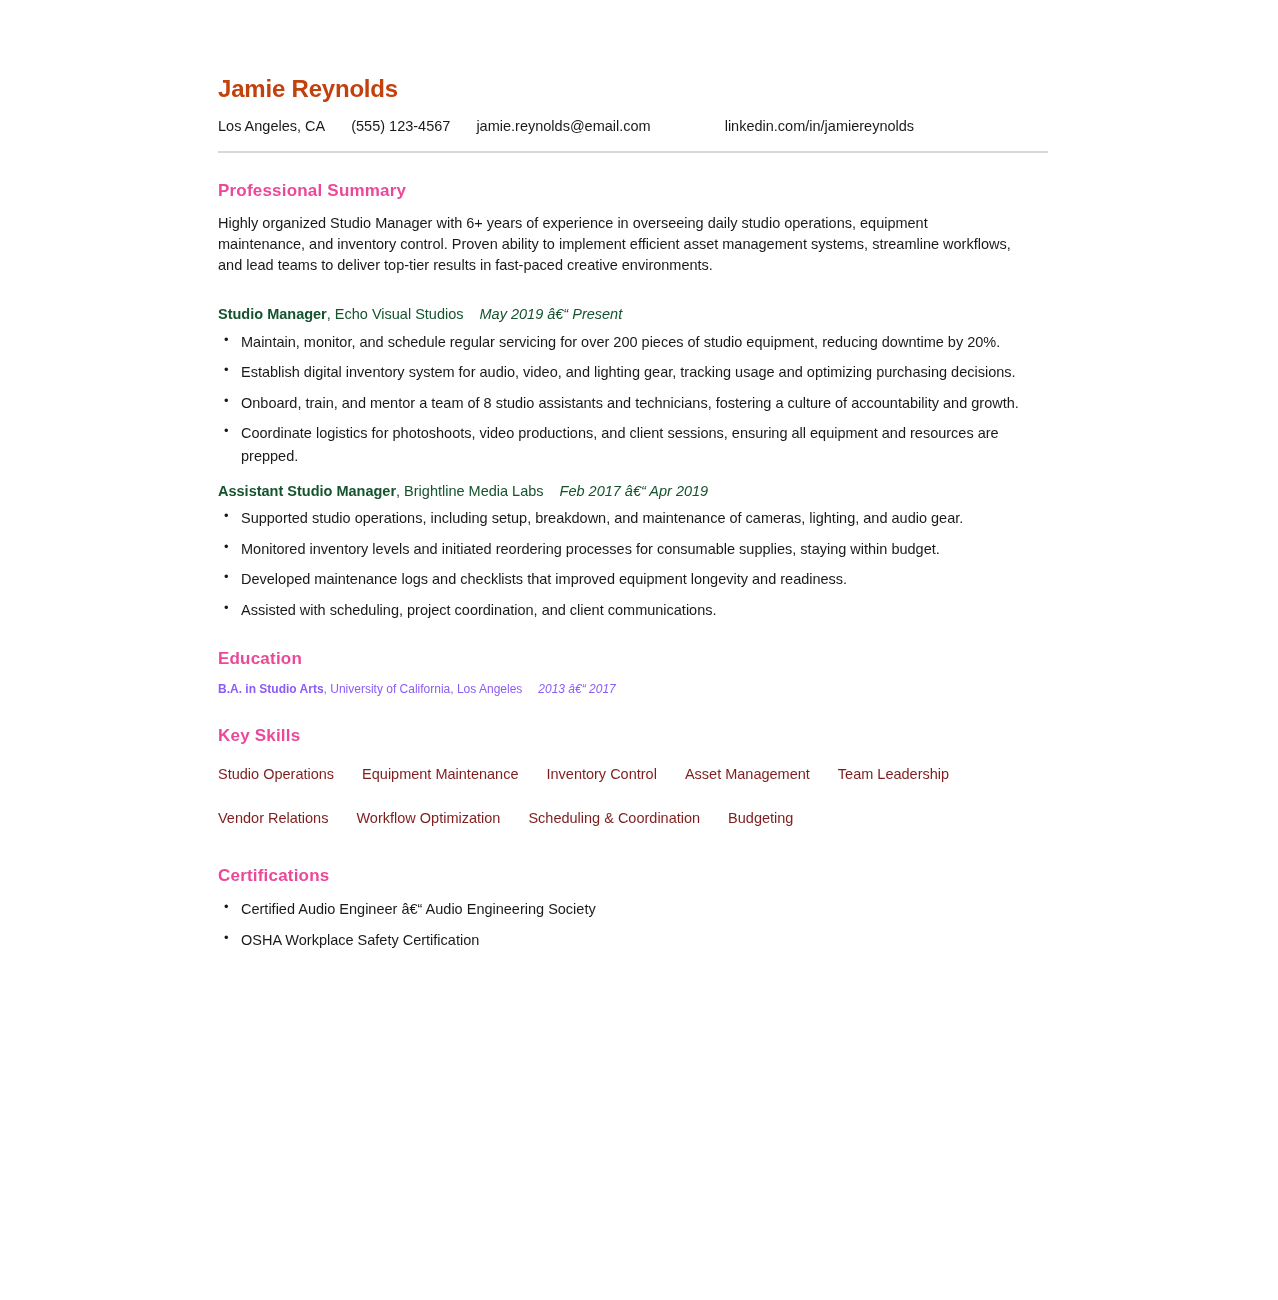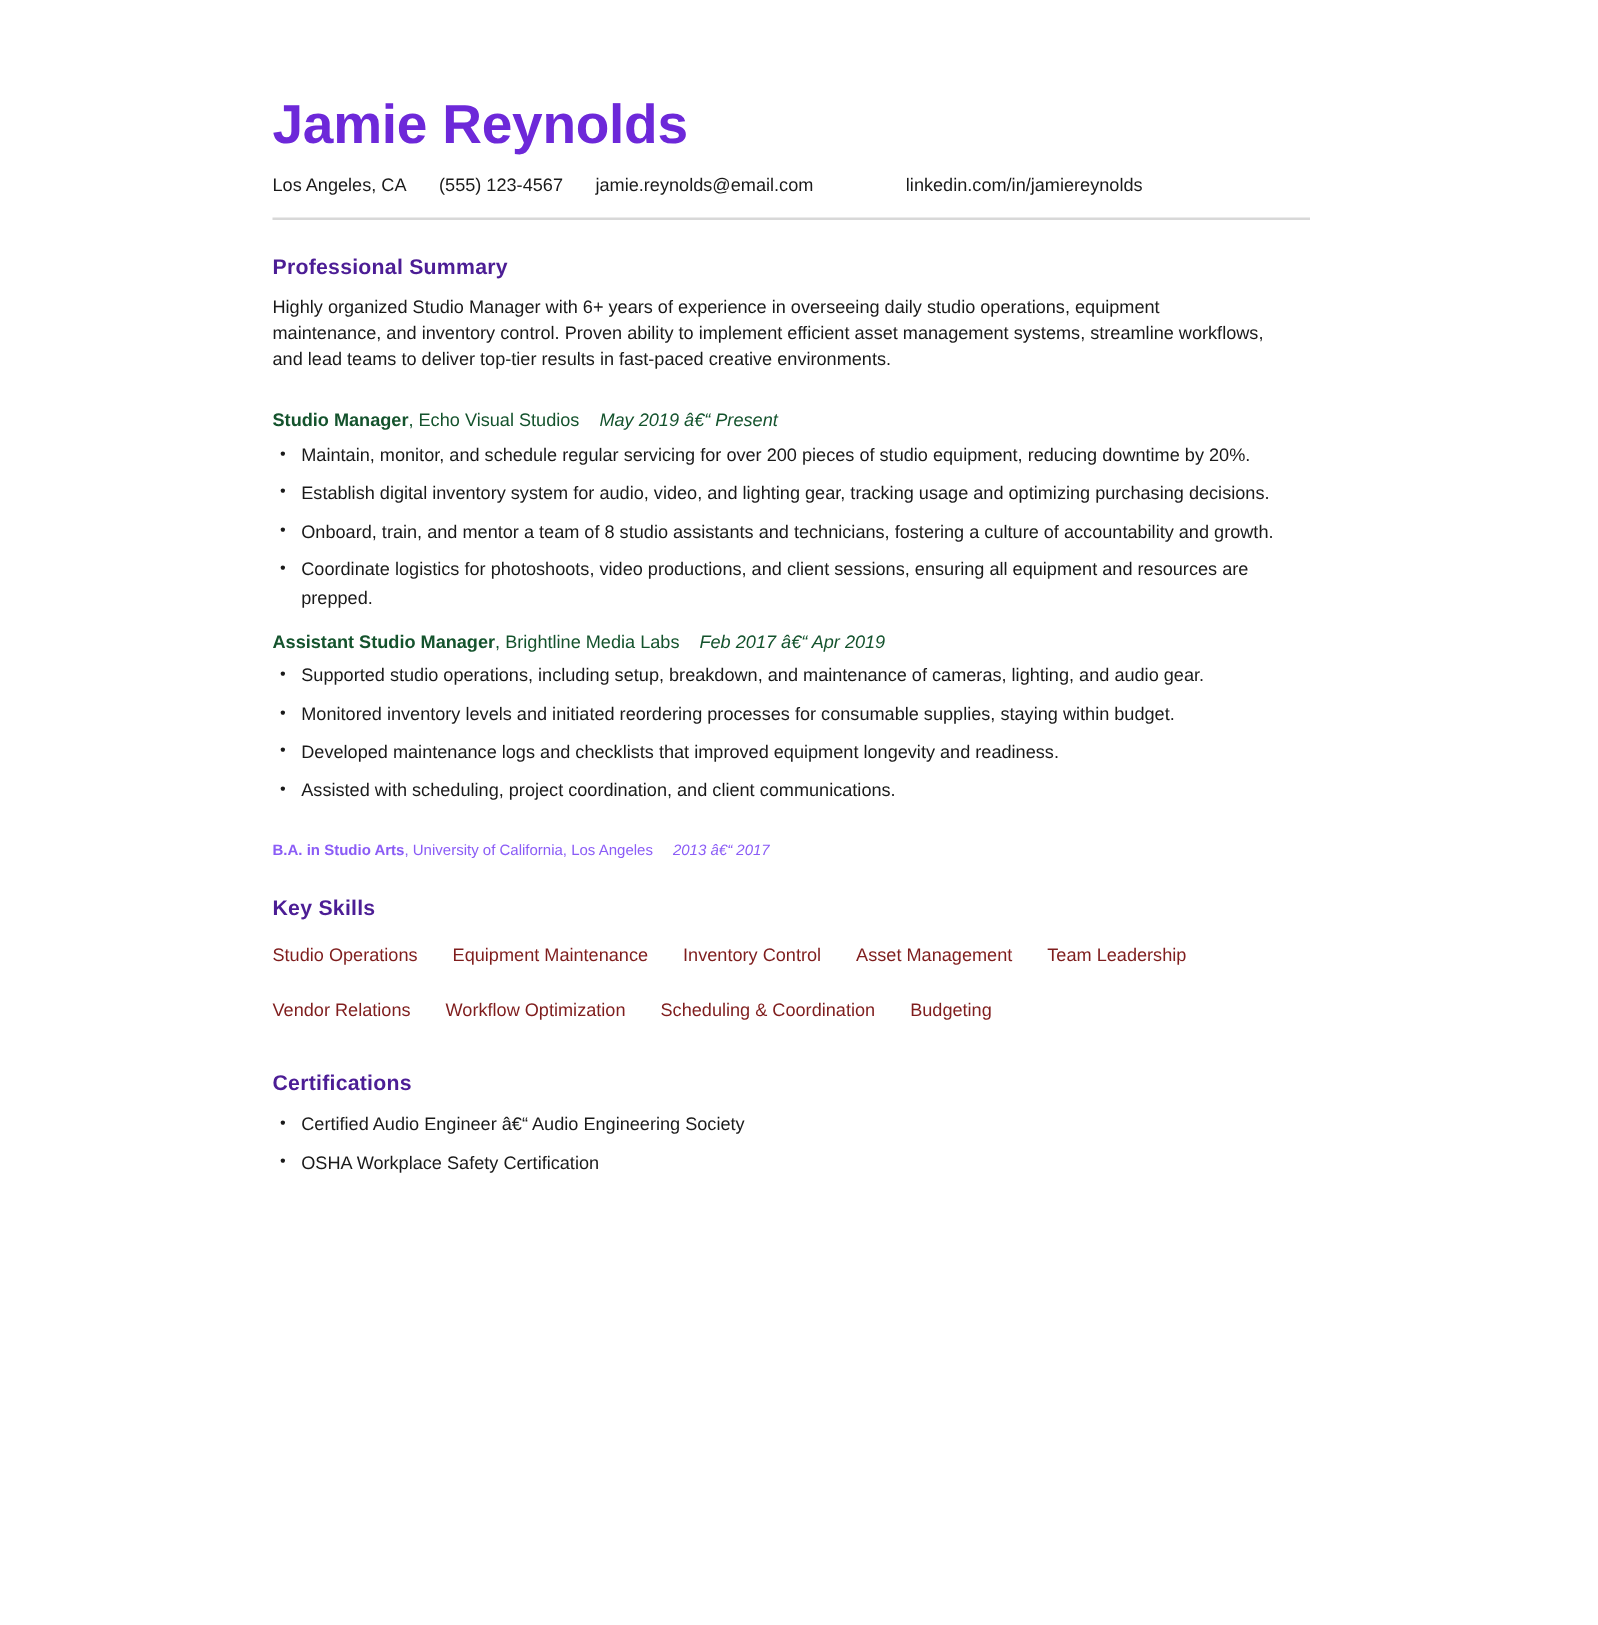--- a/index.html
+++ b/index.html
@@ -23,26 +23,26 @@
   }
   .resume {
     position: absolute;
     left: 218px;
     top: 75px;
     width: 830px;
   }
 
   
   .name {
-    font-size: 44px;
+    font-size: 24px;
     font-weight: bold;
     letter-spacing: -0.2px;
     line-height: 1.15;
     margin: 0 0 14px 0;
-    color: #6d28d9;
+    color: #c2410c;
   }
   .contact-line {
     font-size: 14.5px;
     line-height: 1.3;
     color: #1a1a1a;
     white-space: nowrap;
   }
   .contact-item {
     display: inline-block;
     margin-right: 26px;
@@ -58,21 +58,21 @@
   }
 
   
   .section { margin-top: 28px; }
 
   .section-title {
     font-size: 17px;
     font-weight: bold;
     letter-spacing: 0.2px;
     margin: 0 0 12px 0;
-    color: #4c1d95;
+    color: #ec4899;
   }
 
   .summary-text {
     font-size: 14.5px;
     line-height: 1.45;
     margin: 0;
     color: #1a1a1a;
     max-width: 800px;
   }
 
@@ -189,20 +189,21 @@
         <ul class="bullets">
           <li>Supported studio operations, including setup, breakdown, and maintenance of cameras, lighting, and audio gear.</li>
           <li>Monitored inventory levels and initiated reordering processes for consumable supplies, staying within budget.</li>
           <li>Developed maintenance logs and checklists that improved equipment longevity and readiness.</li>
           <li>Assisted with scheduling, project coordination, and client communications.</li>
         </ul>
       </div>
     </div>
 
     <div class="section">
+      <h2 class="section-title">Education</h2>
       <p class="edu-line">
         <span class="edu-degree">B.A. in Studio Arts</span><span class="edu-school">, University of California, Los Angeles</span><span class="edu-dates">2013 â€“ 2017</span>
       </p>
     </div>
 
     <div class="section section-skills">
       <h2 class="section-title">Key Skills</h2>
       <div class="skills">
         <span class="skill">Studio Operations</span><span class="skill">Equipment Maintenance</span><span class="skill">Inventory Control</span><span class="skill">Asset Management</span><span class="skill">Team Leadership</span><span class="skill">Vendor Relations</span><span class="skill">Workflow Optimization</span><span class="skill">Scheduling &amp; Coordination</span><span class="skill">Budgeting</span>
       </div>

